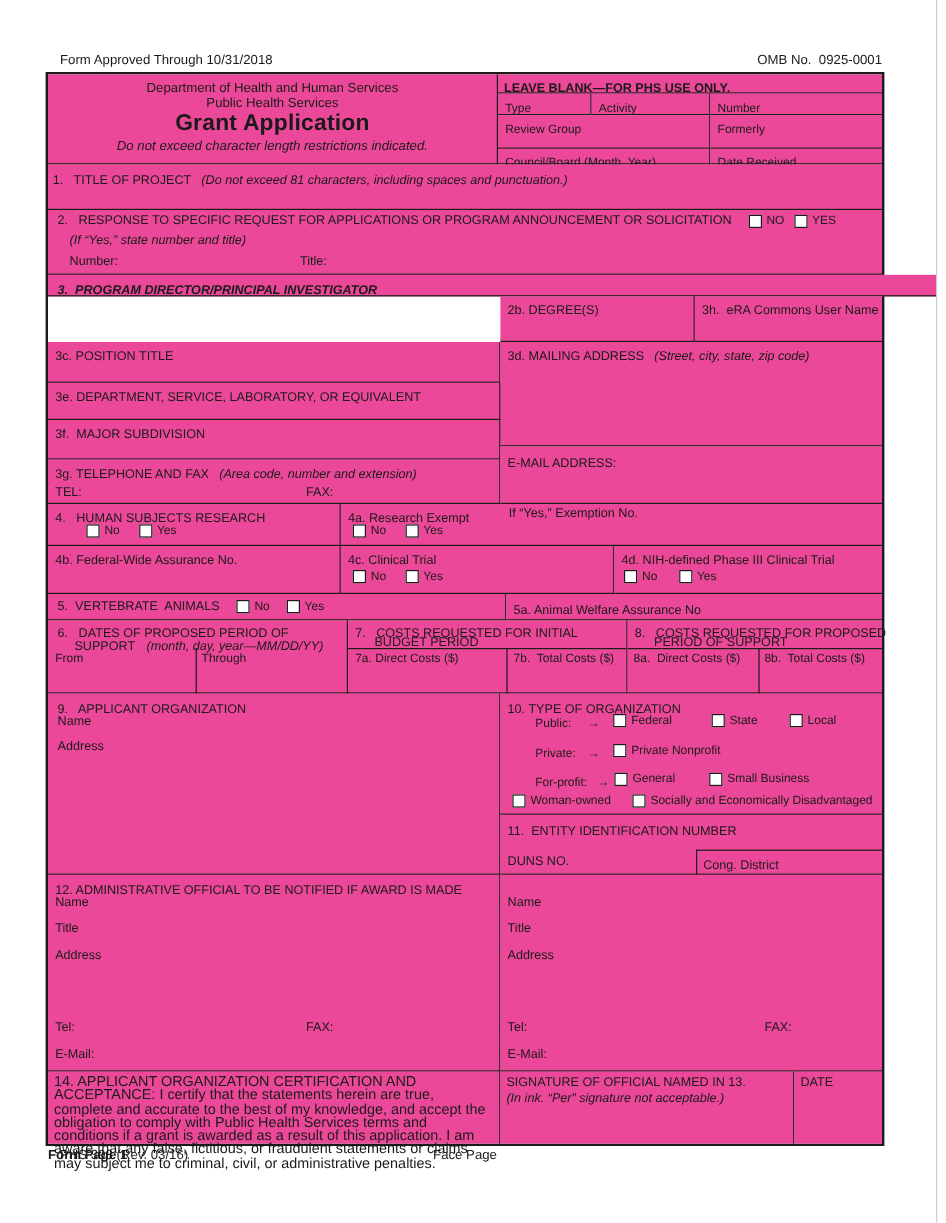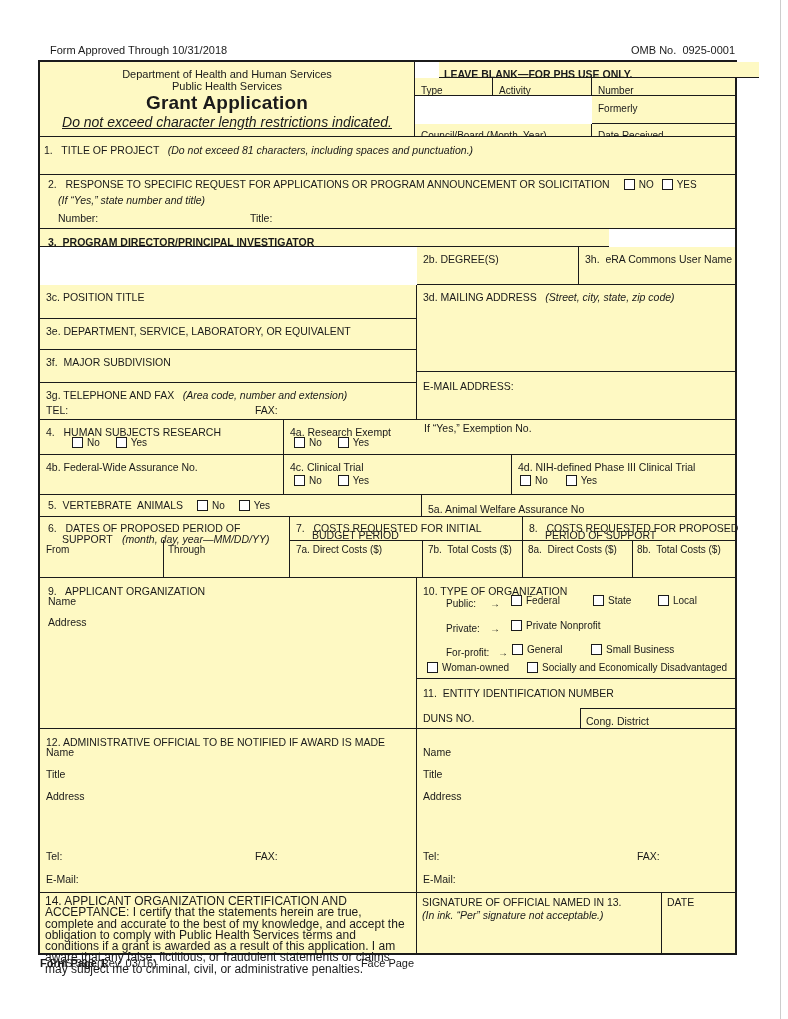--- a/index.html
+++ b/index.html
@@ -1,21 +1,21 @@
 <!DOCTYPE html>
 <html><head>
 <meta charset="utf-8">
 <style>
   html,body{margin:0;padding:0;background:#fff;}
   .page{position:relative;width:788px;height:1019px;background:#ffffff;
         font-family:"Liberation Sans","DejaVu Sans",sans-serif;color:#1a1a1a;overflow:hidden;}
   .abs{position:absolute;}
   .form{position:absolute;left:38px;top:60px;width:699px;height:895px;
         border:2px solid #1b1b1b;box-sizing:border-box;}
-  .cell{position:absolute;box-sizing:border-box;background:#fef9c3;}
+  .cell{position:absolute;box-sizing:border-box;background:#ec4899;}
   .br{border-right:1px solid #1b1b1b;}
   .bb{border-bottom:1px solid #1b1b1b;}
   .lbl{font-size:10.5px;line-height:12px;color:#1a1a1a;}
   .sm{font-size:10px;line-height:11px;}
   .b{font-weight:bold;}
   .it{font-style:italic;}
   .pre{white-space:pre;}
   .ctr{text-align:center;}
   .cb{display:inline-block;width:11px;height:11px;border:1.5px solid #1b1b1b;
       background:#fff;box-sizing:border-box;flex:0 0 auto;vertical-align:-2px;}
@@ -35,34 +35,37 @@
 
   <div class="abs lbl pre" style="left:50px;top:44px;font-size:11px;">Form Approved Through 10/31/2018</div>
   <div class="abs lbl pre" style="left:40px;top:44px;width:695px;text-align:right;font-size:11px;">OMB No.  0925-0001</div>
 
   <div class="form">
 
     <div class="cell br bb ctr" style="left:0;top:0;width:375px;height:75px;">
       <div class="lbl" style="margin-top:6px;font-size:11px;">Department of Health and Human Services</div>
       <div class="lbl" style="font-size:11px;">Public Health Services</div>
       <div class="title">Grant Application</div>
-      <div class="lbl it" style="font-size:14px;margin-top:2px;text-decoration:underline;">Do not exceed character length restrictions indicated.</div>
-    </div>
-
-    <div class="cell bb" style="left:375px;top:0;width:320px;height:16px;padding:2px 0 0 5px;margin-left:24px;">
+      <div class="lbl it" style="font-size:11px;margin-top:2px;">Do not exceed character length restrictions indicated.</div>
+    </div>
+
+    <div class="cell bb" style="left:375px;top:0;width:320px;height:16px;padding:2px 0 0 5px;">
       <span class="lbl b">LEAVE BLANK—FOR PHS USE ONLY.</span>
     </div>
     <div class="cell br bb pad" style="left:375px;top:16px;width:78px;height:18px;">
       <span class="sm">Type</span>
     </div>
     <div class="cell br bb pad" style="left:453px;top:16px;width:99px;height:18px;">
       <span class="sm">Activity</span>
     </div>
     <div class="cell bb pad" style="left:552px;top:16px;width:143px;height:18px;">
       <span class="sm">Number</span>
+    </div>
+    <div class="cell br bb pad" style="left:375px;top:34px;width:177px;height:28px;">
+      <span class="sm">Review Group</span>
     </div>
     <div class="cell bb pad" style="left:552px;top:34px;width:143px;height:28px;">
       <span class="sm">Formerly</span>
     </div>
     <div class="cell br bb" style="left:375px;top:62px;width:177px;height:13px;padding:1px 0 0 6px;">
       <span class="sm">Council/Board (Month, Year)</span>
     </div>
     <div class="cell bb" style="left:552px;top:62px;width:143px;height:13px;padding:1px 0 1px 6px;">
       <span class="sm">Date Received</span>
     </div>
@@ -82,21 +85,21 @@
         <span style="display:inline-flex;align-items:center;gap:4px;margin-left:8px;">
           <span class="cb"></span>
           <span class="sm">YES</span>
         </span>
       </div>
       <div class="abs lbl it" style="left:18px;top:19px;">(If “Yes,” state number and title)</div>
       <div class="abs lbl" style="left:18px;top:37px;">Number:</div>
       <div class="abs lbl" style="left:210px;top:37px;">Title:</div>
     </div>
 
-    <div class="cell bb" style="left:0;top:167px;width:569px;height:18px;padding:3px 0 0 8px;">
+    <div class="cell bb" style="left:0;top:167px;width:740px;height:18px;padding:3px 0 0 8px;font-style:italic;">
       <span class="lbl b pre">3.  PROGRAM DIRECTOR/PRINCIPAL INVESTIGATOR</span>
     </div>
 
     <div class="cell br bb pad" style="left:377px;top:185px;width:162px;height:38px;">
       <span class="lbl">2b. DEGREE(S)</span>
     </div>
     <div class="cell bb pad" style="left:539px;top:185px;width:156px;height:38px;">
       <span class="lbl pre">3h.  eRA Commons User Name</span>
     </div>
     <div class="cell br bb pad" style="left:0;top:223px;width:377px;height:34px;">

